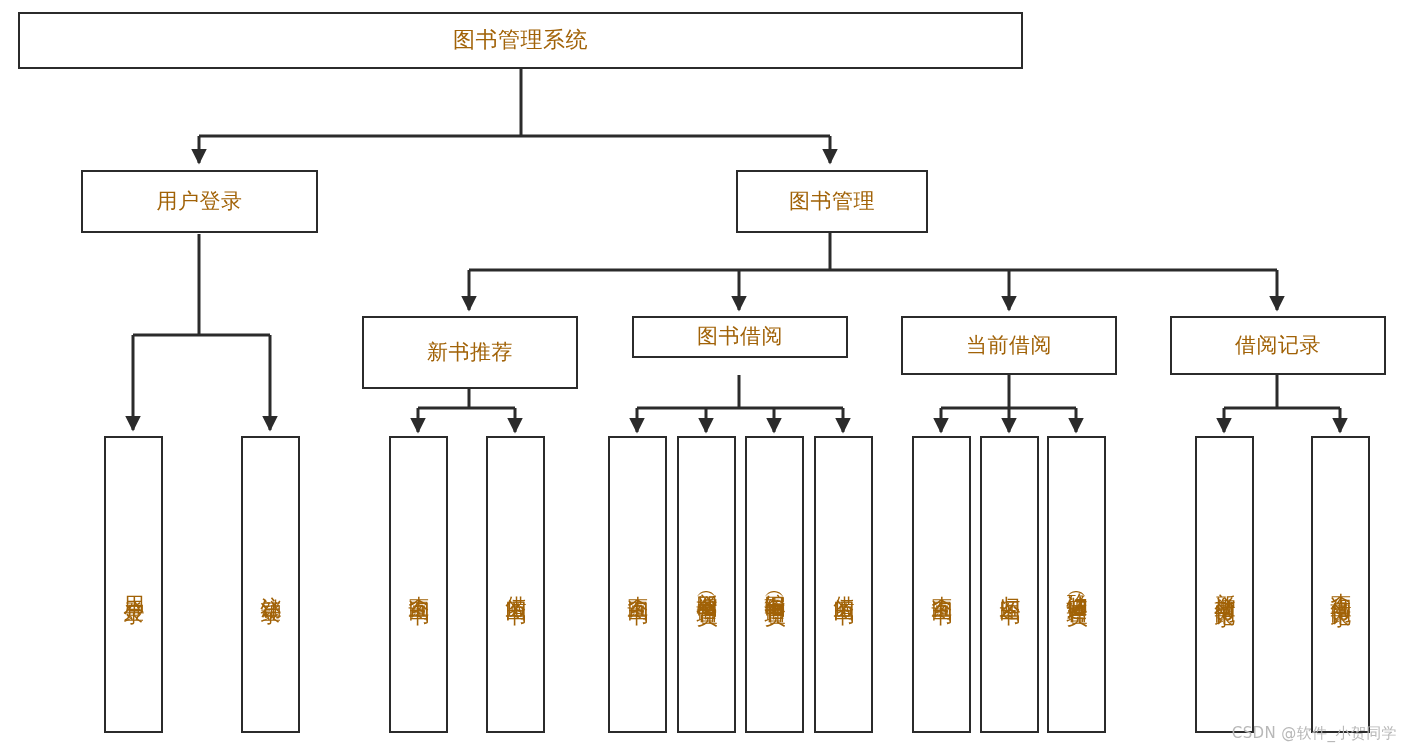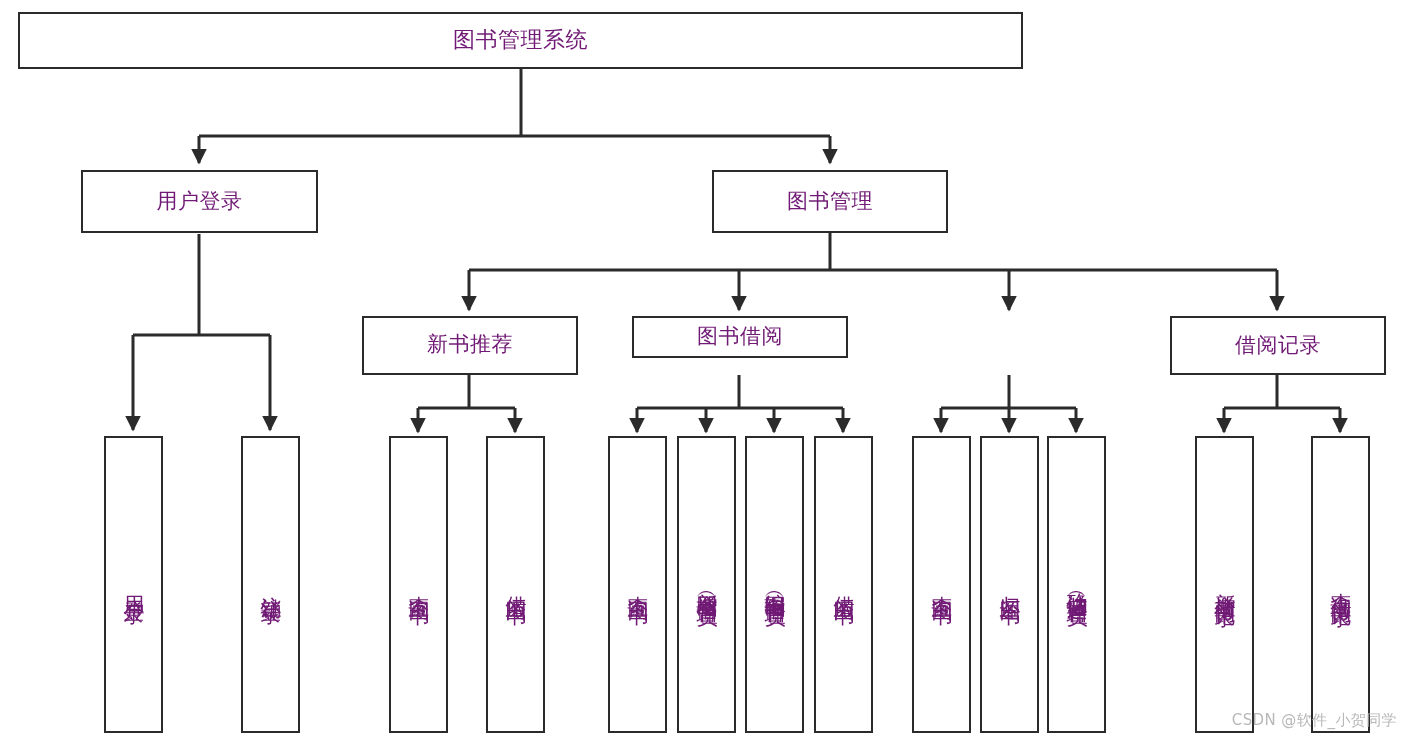--- a/index.html
+++ b/index.html
@@ -27,21 +27,21 @@
     pointer-events: none;
   }
   .node {
     position: absolute;
     box-sizing: border-box;
     border: 2px solid #2b2b2b;
     background: #ffffff;
     display: flex;
     align-items: center;
     justify-content: center;
-    color: #701a75;
+    color: #a16207;
     z-index: 2;
   }
   .node .label {
     display: block;
     text-align: center;
     line-height: 1.02;
   }
   
   .node.h .label {
     font-size: 21px;
@@ -64,21 +64,21 @@
     line-height: 1.18;
     letter-spacing: 3px;
     max-height: 100%;
   }
   .node.v.tall .label {
     letter-spacing: 2px;
   }
   #watermark {
     position: absolute;
     right: 8px;
-    bottom: 17px;
+    bottom: 4px;
     font-size: 15px;
     color: #b8b8b8;
     letter-spacing: 0.4px;
     z-index: 3;
     white-space: nowrap;
     font-family: "DejaVu Sans", "Liberation Sans", sans-serif;
   }
 </style>
 </head>
 <body>
@@ -135,30 +135,33 @@
     </g>
   </svg>
 
   <div class="node h root" style="left:18px; top:12px; width:1005px; height:57px;">
     <span class="label">图书管理系统</span>
   </div>
 
   <div class="node h" style="left:81px; top:170px; width:237px; height:63px;">
     <span class="label">用户登录</span>
   </div>
-  <div class="node h" style="left:712px; top:170px; width:236px; height:63px;">
+  <div class="node h" style="left:736px; top:170px; width:192px; height:63px;">
     <span class="label">图书管理</span>
   </div>
 
-  <div class="node h" style="left:362px; top:316px; width:216px; height:59px;font-family:Liberation Mono, monospace;">
+  <div class="node h" style="left:362px; top:316px; width:216px; height:73px;">
     <span class="label">新书推荐</span>
   </div>
   <div class="node h" style="left:632px; top:316px; width:216px; height:42px;">
     <span class="label">图书借阅</span>
   </div>
+  <div class="node h" style="left:901px; top:316px; width:216px; height:59px;">
+    <span class="label">当前借阅</span>
+  </div>
   <div class="node h" style="left:1170px; top:316px; width:216px; height:59px;justify-content:center;">
     <span class="label">借阅记录</span>
   </div>
 
   <div class="node v" style="left:104px; top:436px; width:59px; height:297px;">
     <span class="label">用户登录</span>
   </div>
   <div class="node v" style="left:241px; top:436px; width:59px; height:297px;">
     <span class="label">注销登录</span>
   </div>

